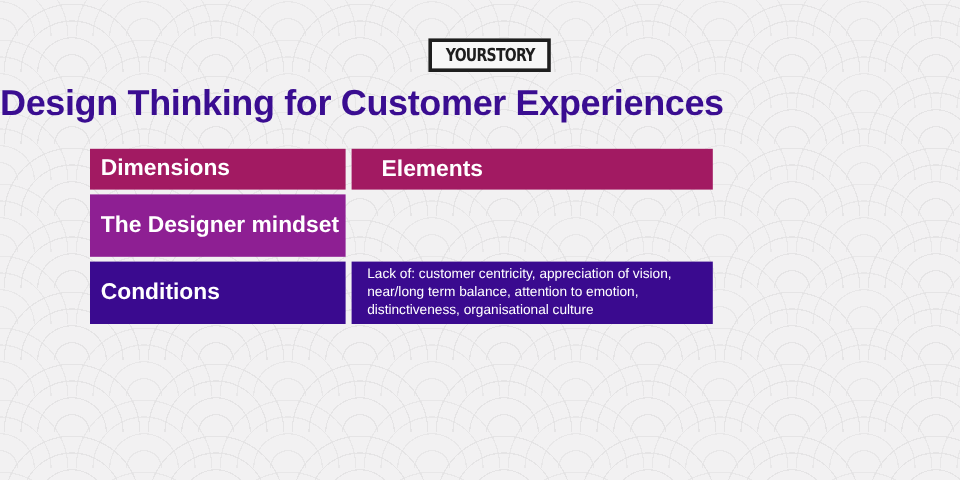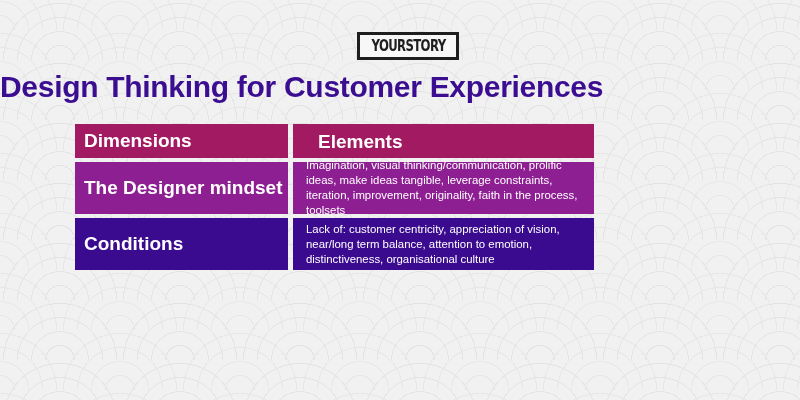--- a/index.html
+++ b/index.html
@@ -99,21 +99,20 @@
 <h1 class="title">Design Thinking for Customer Experiences</h1>
 
 <div class="table">
   <div class="row header">
     <div class="cell-dim" style="background:#a21a62">Dimensions</div>
     <div class="cell-el" style="background:#a21a62">Elements</div>
   </div>
 
   <div class="row body">
     <div class="cell-dim" style="background:#8e1f93">The Designer mindset</div>
-    <div class="cell-el" style="background:#8e1f93">Imagination, visual thinking/communication, prolific ideas, make ideas tangible, leverage constraints, iteration, improvement, originality, faith in the process, toolsets</div>
   </div>
 
 
 
   <div class="row body">
     <div class="cell-dim" style="background:#3a0a8f">Conditions</div>
     <div class="cell-el" style="background:#3a0a8f">Lack of: customer centricity, appreciation of vision, near/long term balance, attention to emotion, distinctiveness, organisational culture</div>
   </div>
 </div>
 

